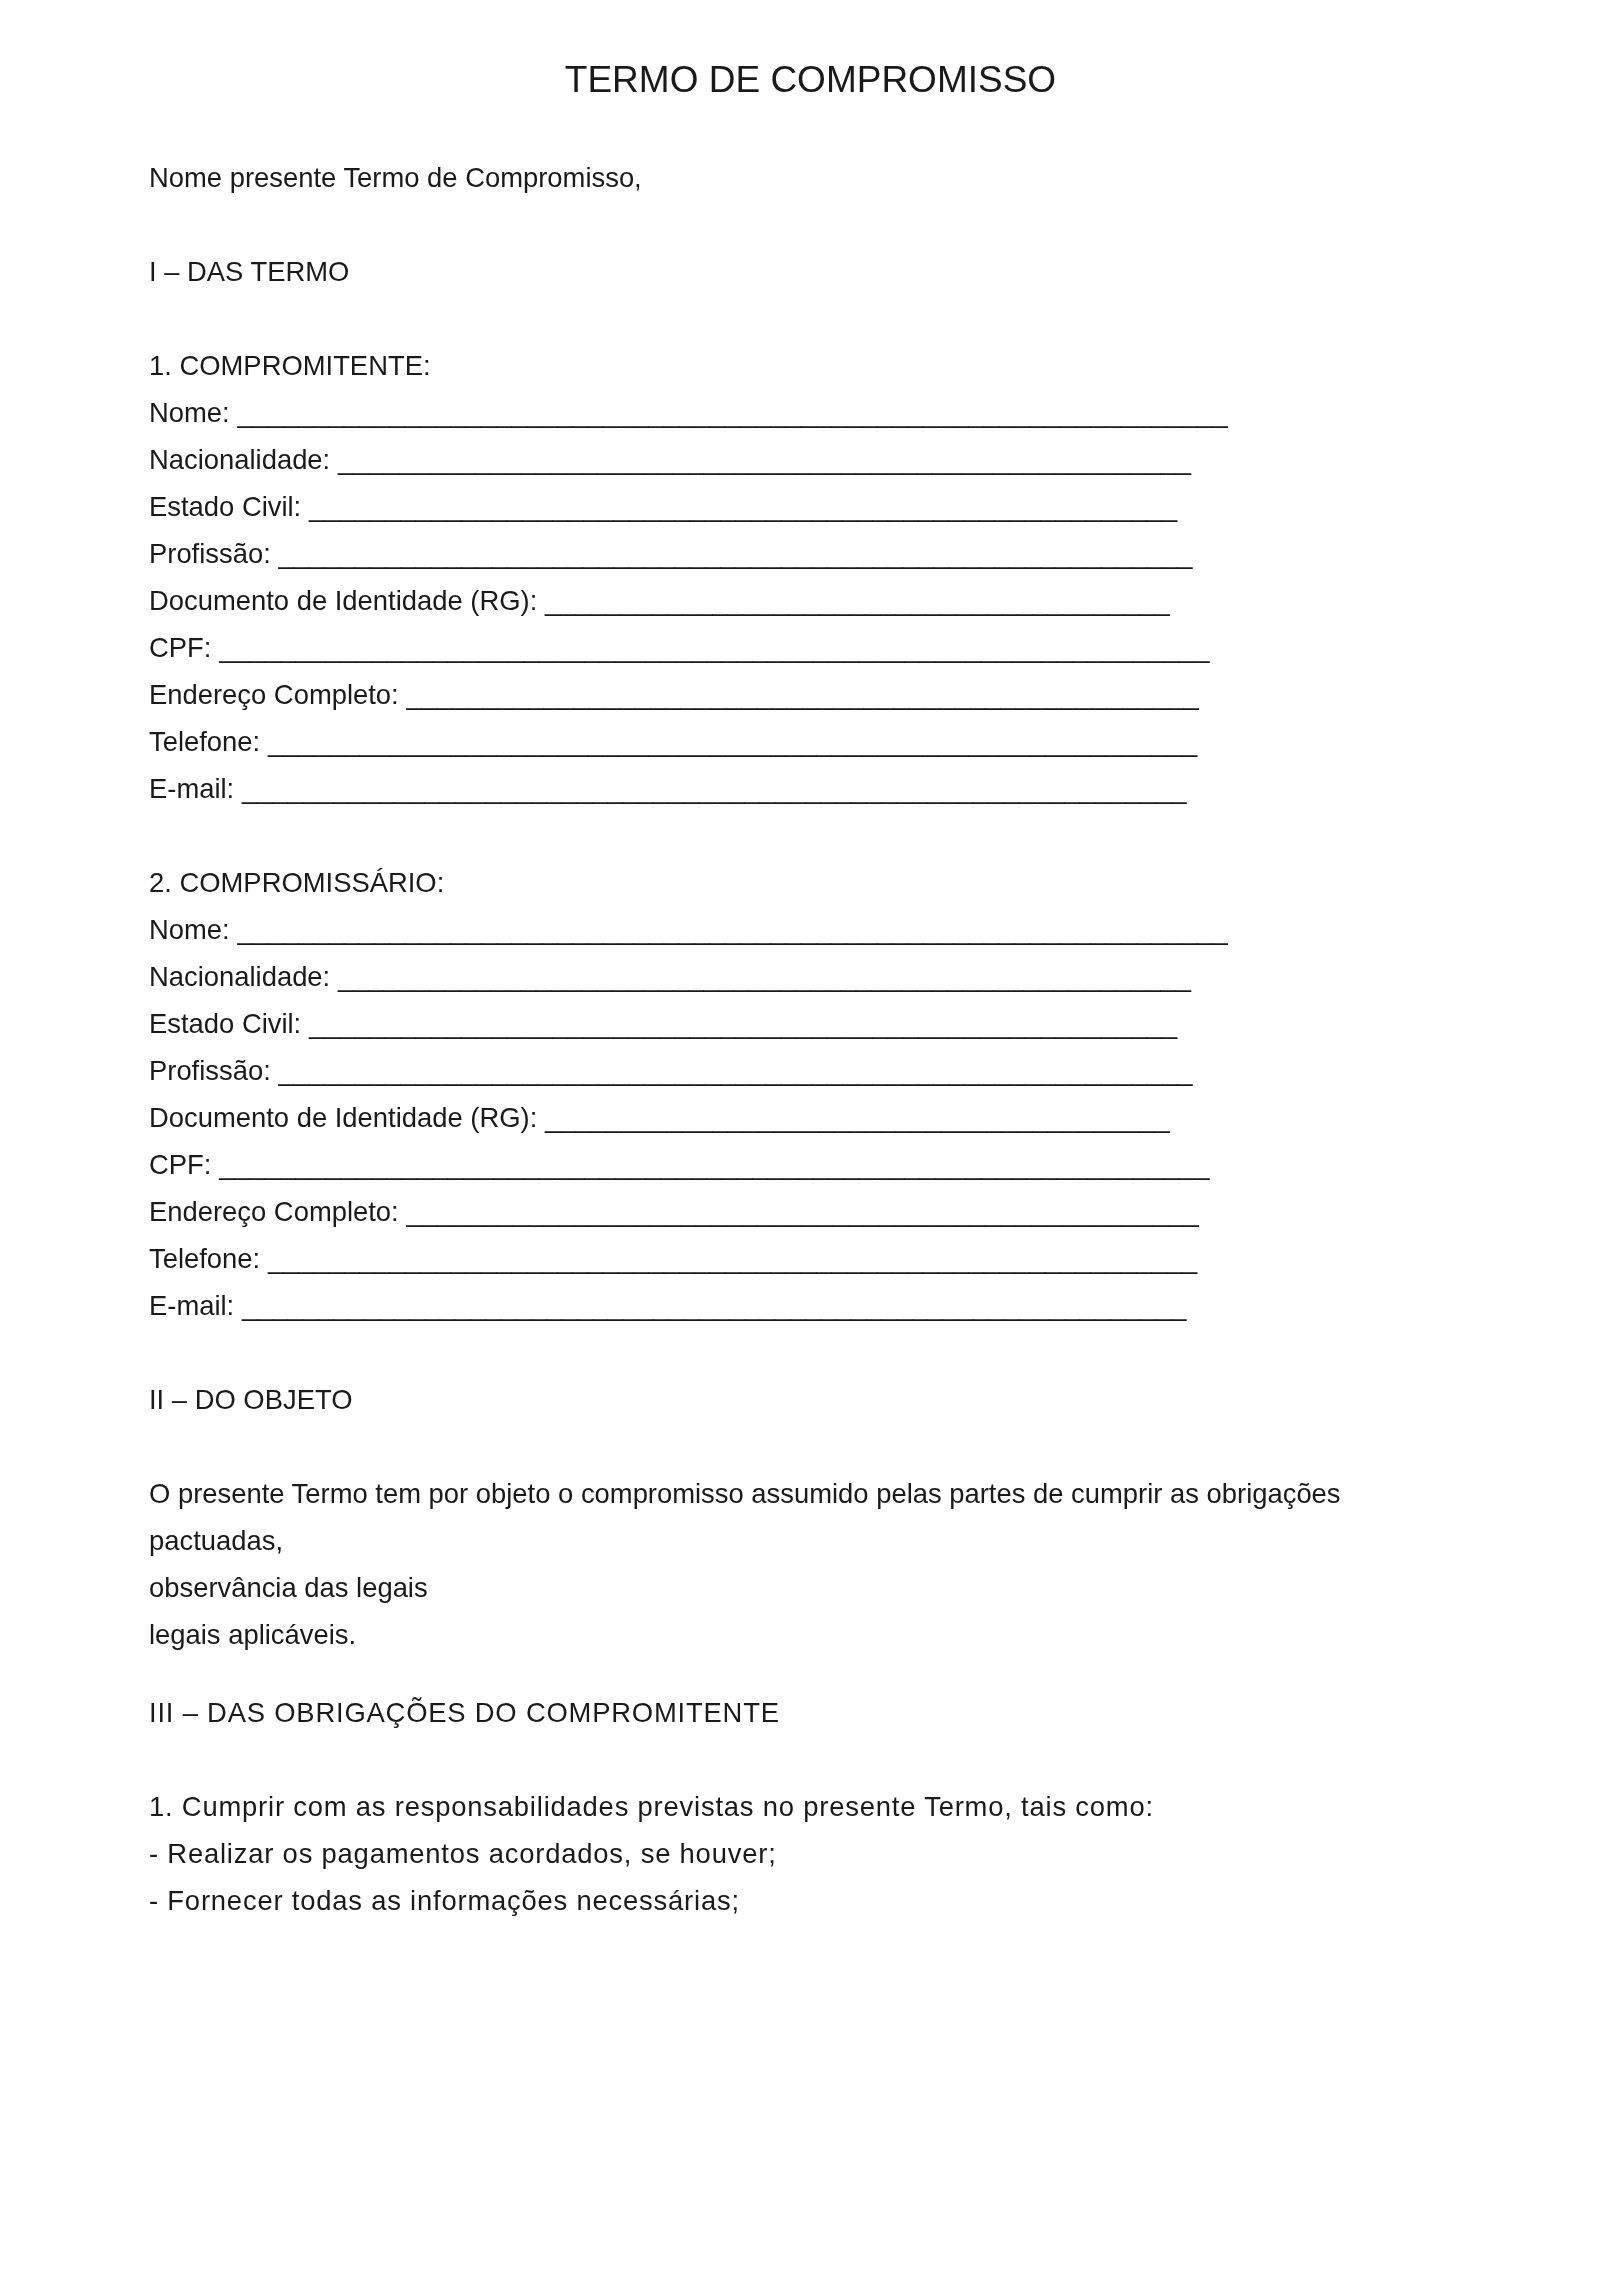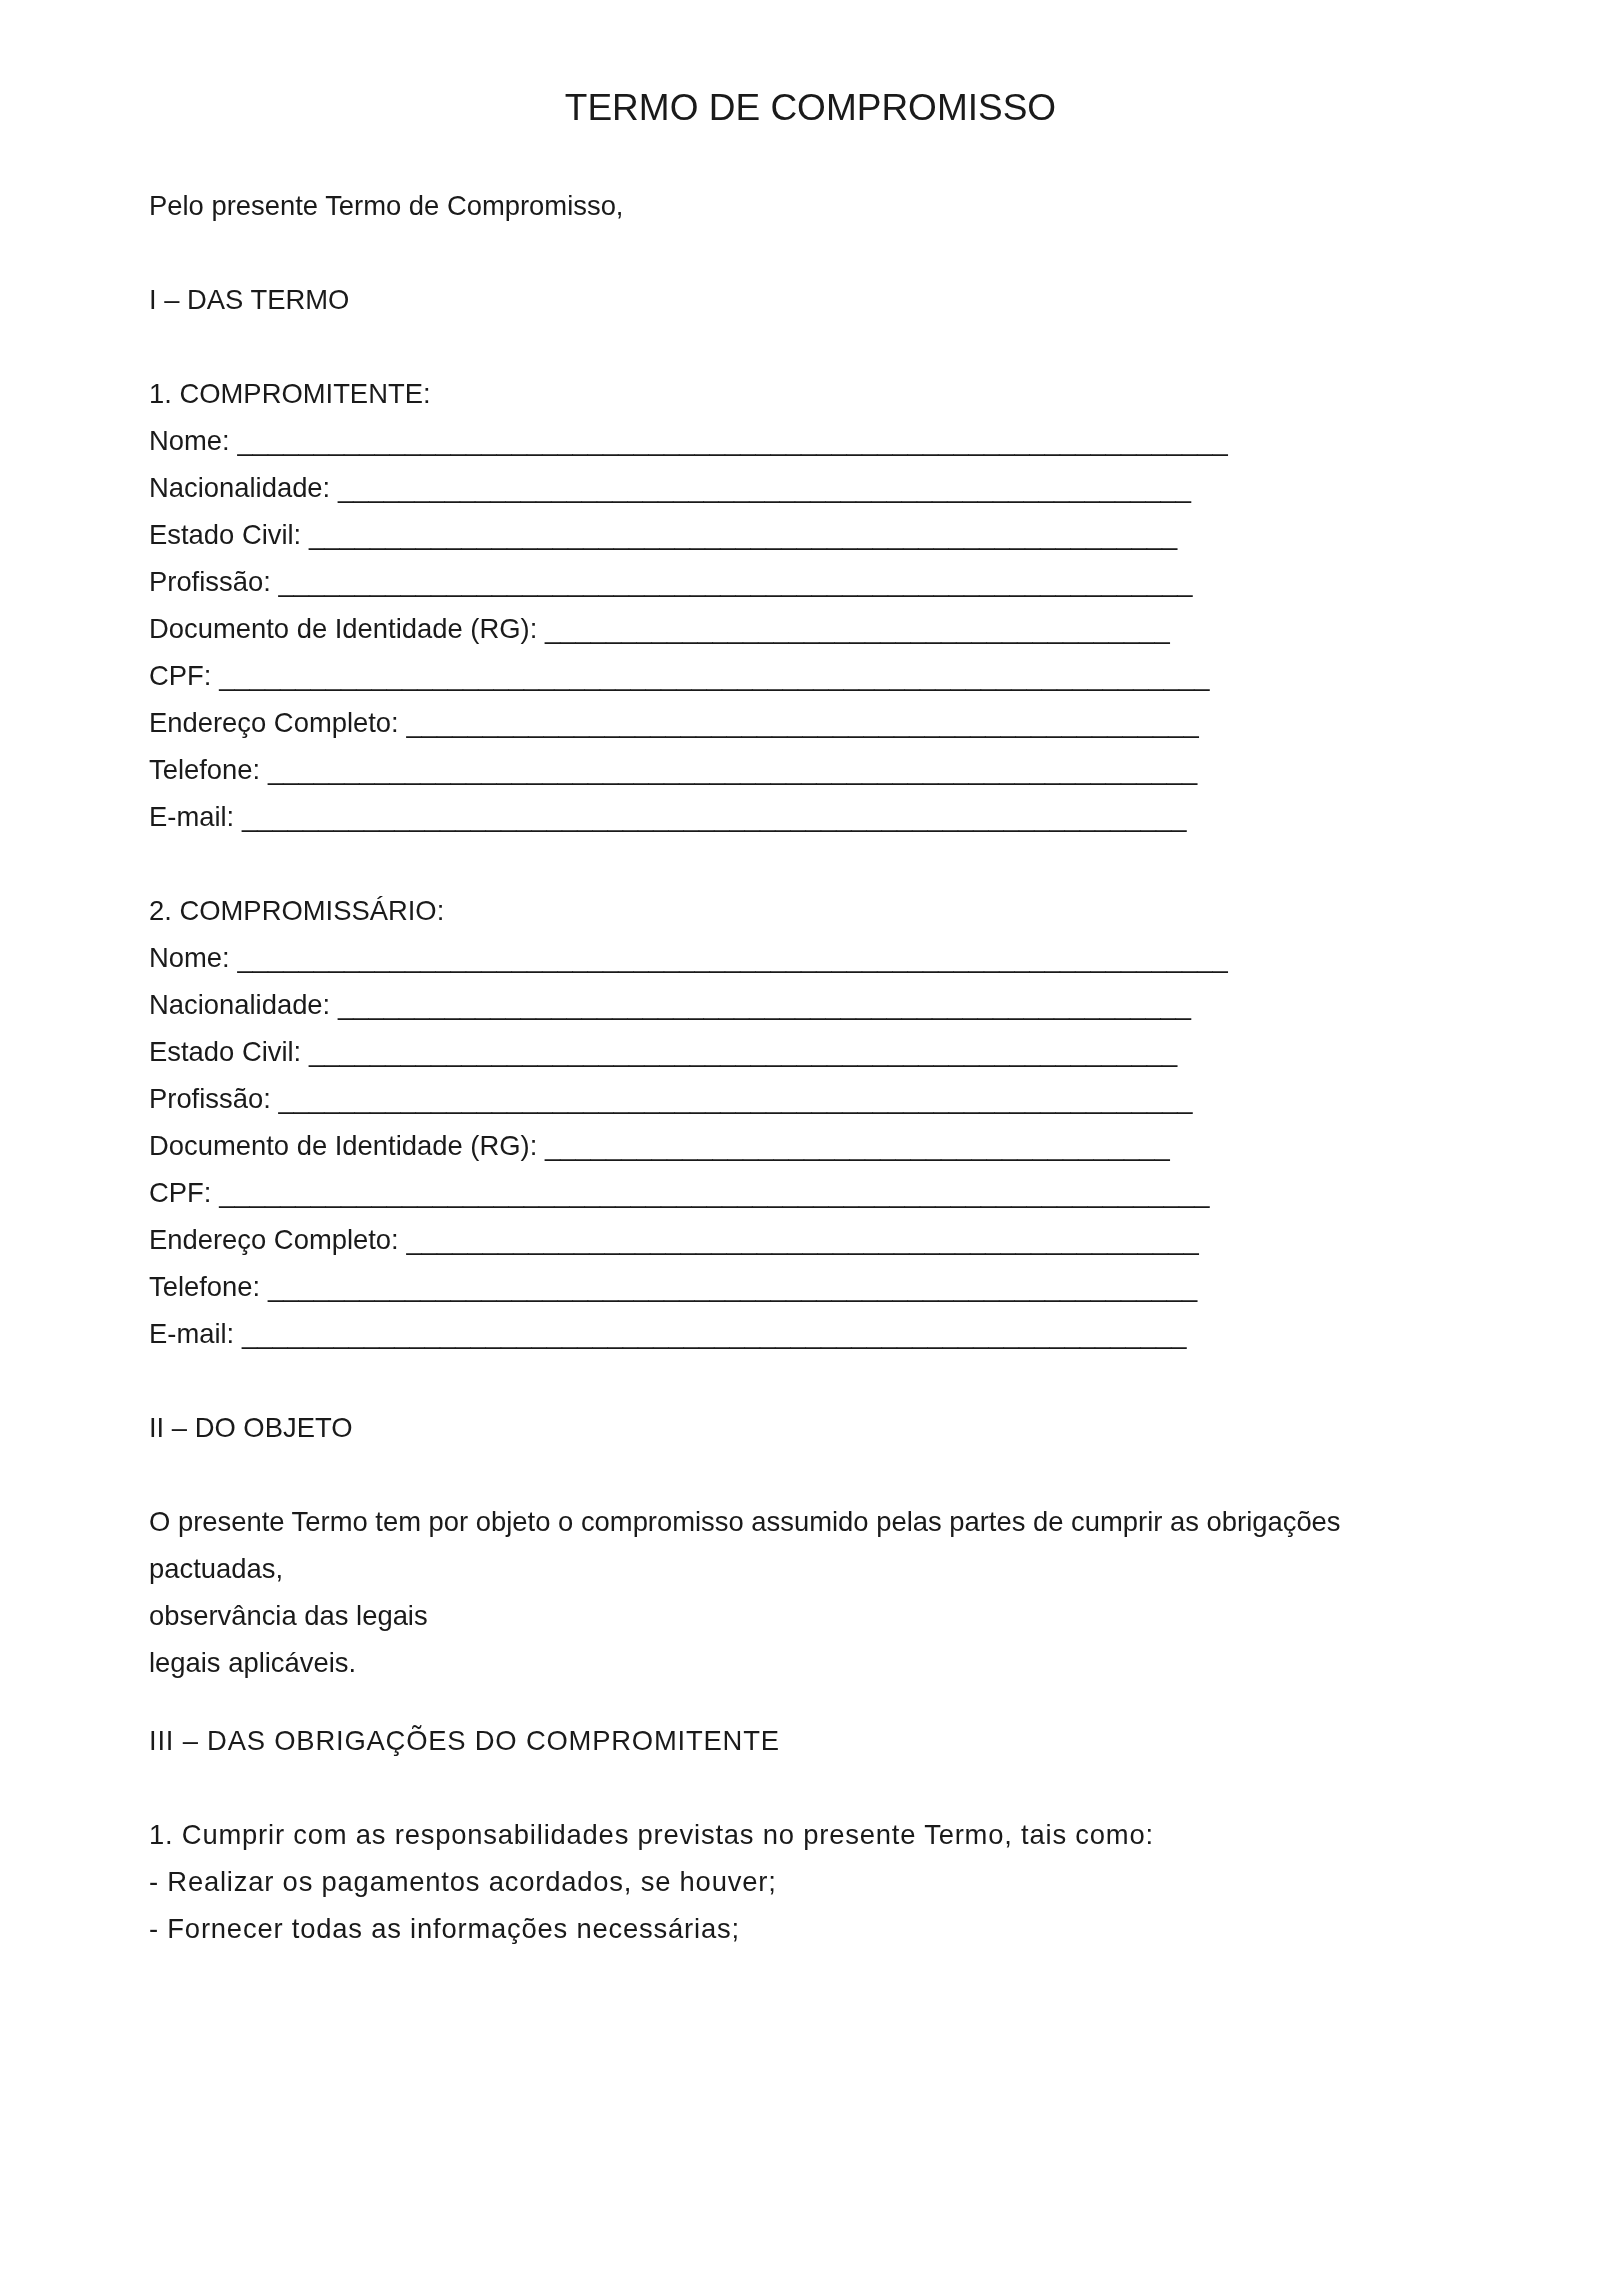--- a/index.html
+++ b/index.html
@@ -9,21 +9,21 @@
   }
   .page {
     position: relative;
     width: 1621px;
     height: 2293px;
     background: #ffffff;
     overflow: hidden;
     font-family: "Liberation Sans", "DejaVu Sans", sans-serif;
     color: #1a1a1a;
     box-sizing: border-box;
-    padding: 80px 149px 0 149px;
+    padding: 52px 149px 0 149px;
   }
   .doc-title {
     font-size: 37px;
     line-height: 55px;
     text-align: center;
     white-space: nowrap;
   }
   .line {
     font-size: 27.4px;
     line-height: 47px;
@@ -36,21 +36,21 @@
   .spaced { letter-spacing: 0.8px; }
 </style>
 </head>
 <body>
 
 <div class="page">
 
   <div class="doc-title">TERMO DE COMPROMISSO</div>
 
   <div class="blank"></div>
-  <div class="line">Pelo presente Termo de Compromisso,</div>
+  <div class="line">Nome presente Termo de Compromisso,</div>
 
   <div class="blank"></div>
   <div class="line">I – DAS TERMO</div>
 
   <div class="blank"></div>
   <div class="line">1. COMPROMITENTE:</div>
 
   <div class="line"><span>Nome:</span><span class="field-underline">_________________________________________________________________</span></div>
   <div class="line"><span>Nacionalidade:</span><span class="field-underline">________________________________________________________</span></div>
   <div class="line"><span>Estado Civil:</span><span class="field-underline">_________________________________________________________</span></div>

